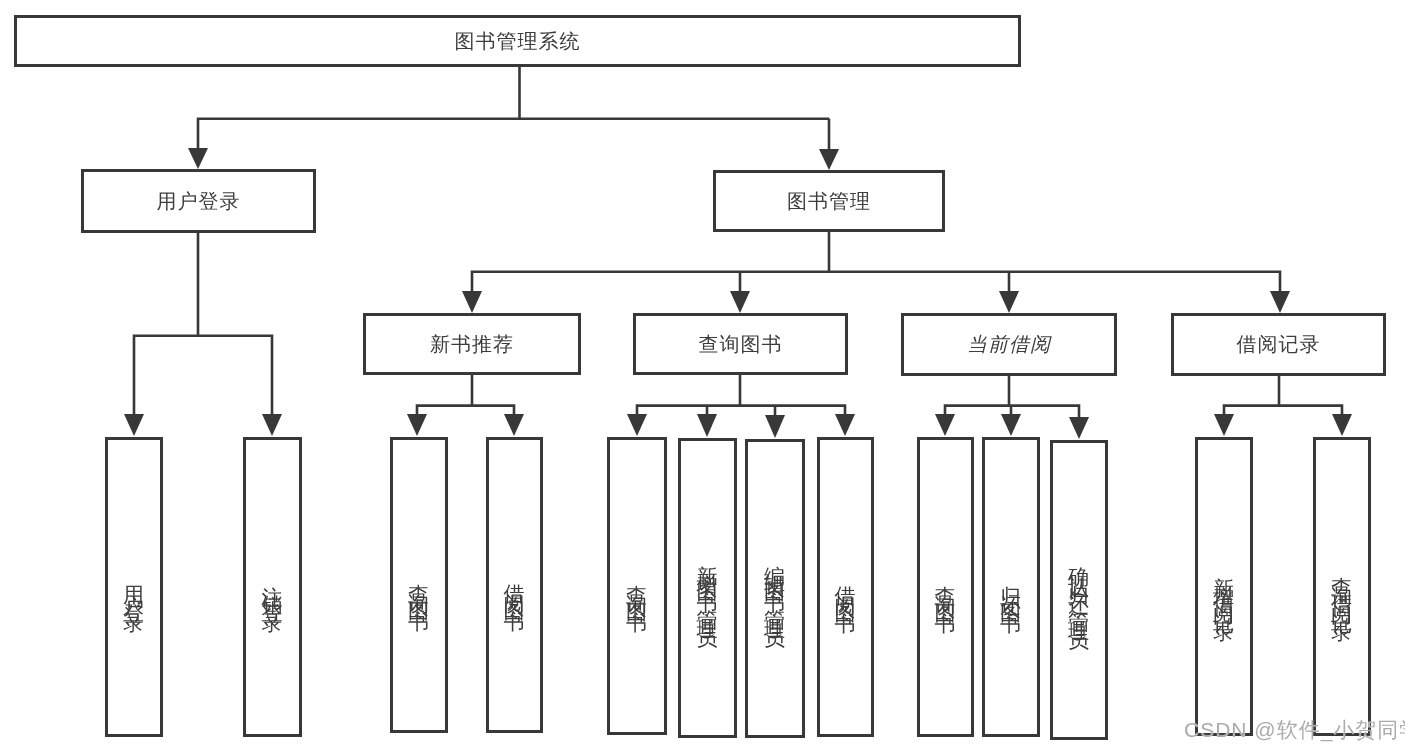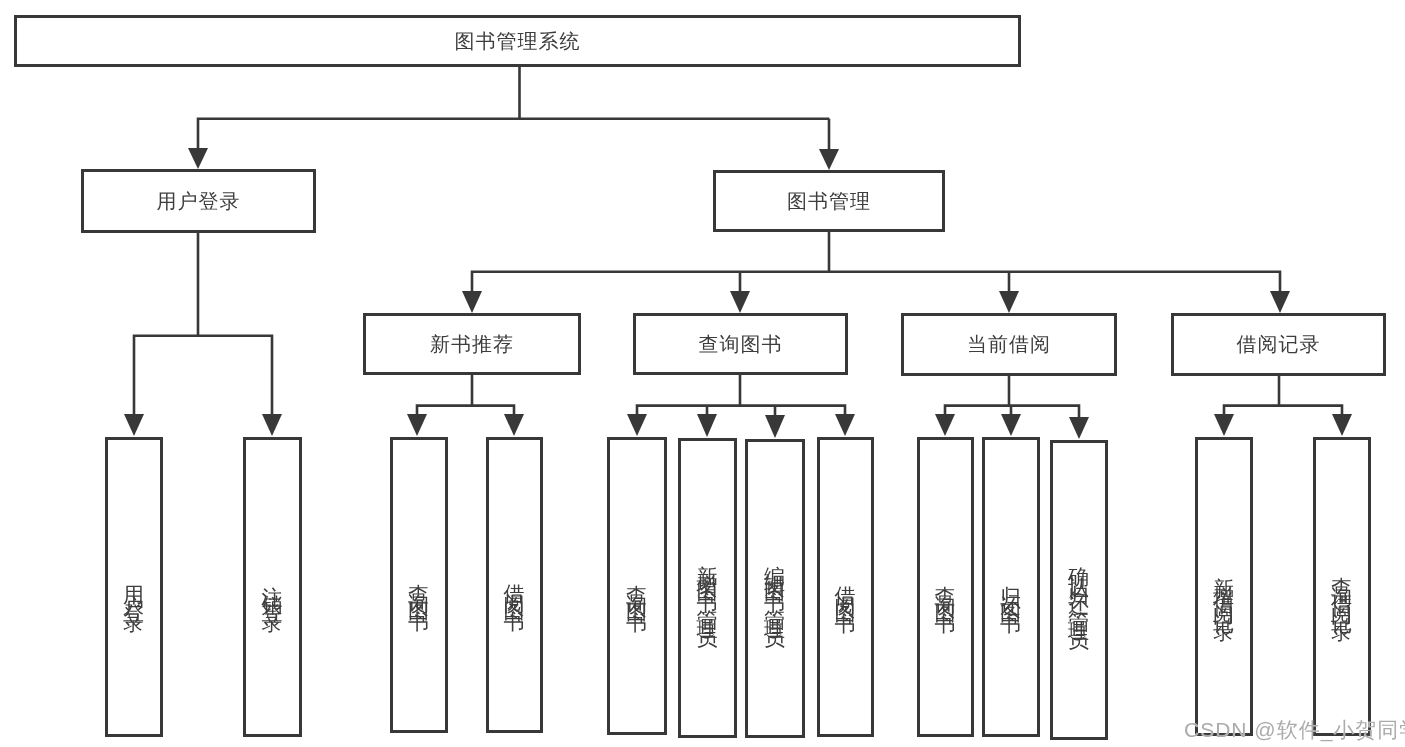--- a/index.html
+++ b/index.html
@@ -114,21 +114,21 @@
   <div class="node" style="left:713px; top:170px; width:232px; height:62px;align-items:center;">
     <span class="hlabel">图书管理</span>
   </div>
 
   <div class="node" style="left:363px; top:313px; width:218px; height:62px;">
     <span class="hlabel">新书推荐</span>
   </div>
   <div class="node" style="left:633px; top:313px; width:215px; height:62px;">
     <span class="hlabel">查询图书</span>
   </div>
-  <div class="node" style="left:901px; top:313px; width:216px; height:63px;">
+  <div class="node" style="left:901px; top:313px; width:216px; height:63px;font-style:italic;">
     <span class="hlabel">当前借阅</span>
   </div>
   <div class="node" style="left:1171px; top:313px; width:215px; height:63px;">
     <span class="hlabel">借阅记录</span>
   </div>
 
   <div class="node leaf" style="left:105px; top:437px; width:58px; height:300px;">
     <span class="vlabel">用户登录</span>
   </div>
   <div class="node leaf" style="left:243px; top:437px; width:59px; height:300px;">

